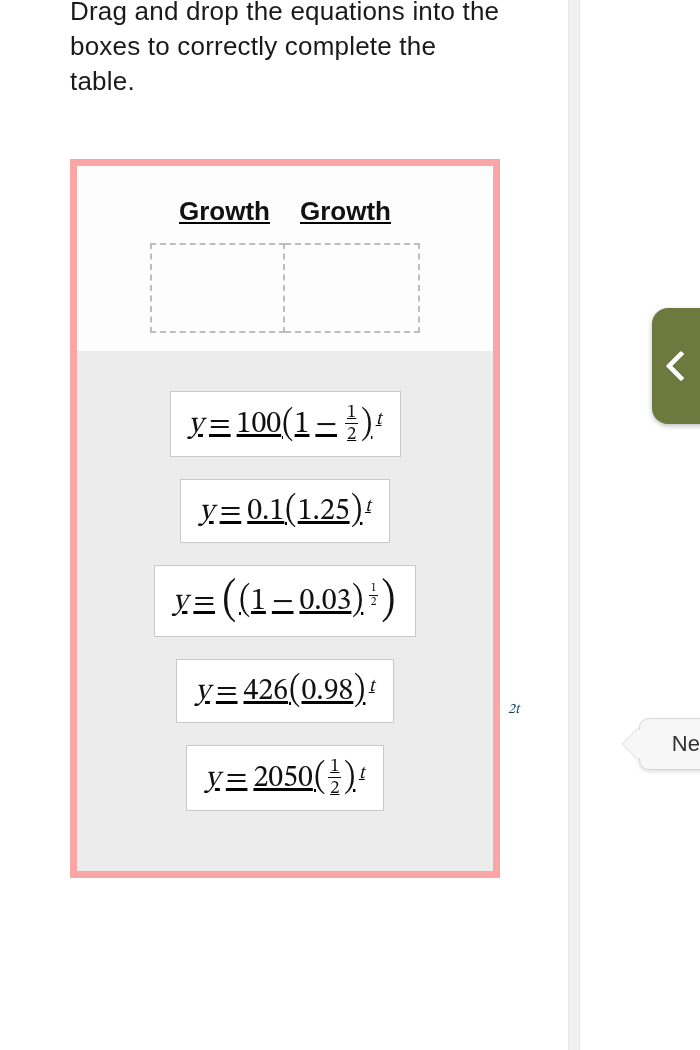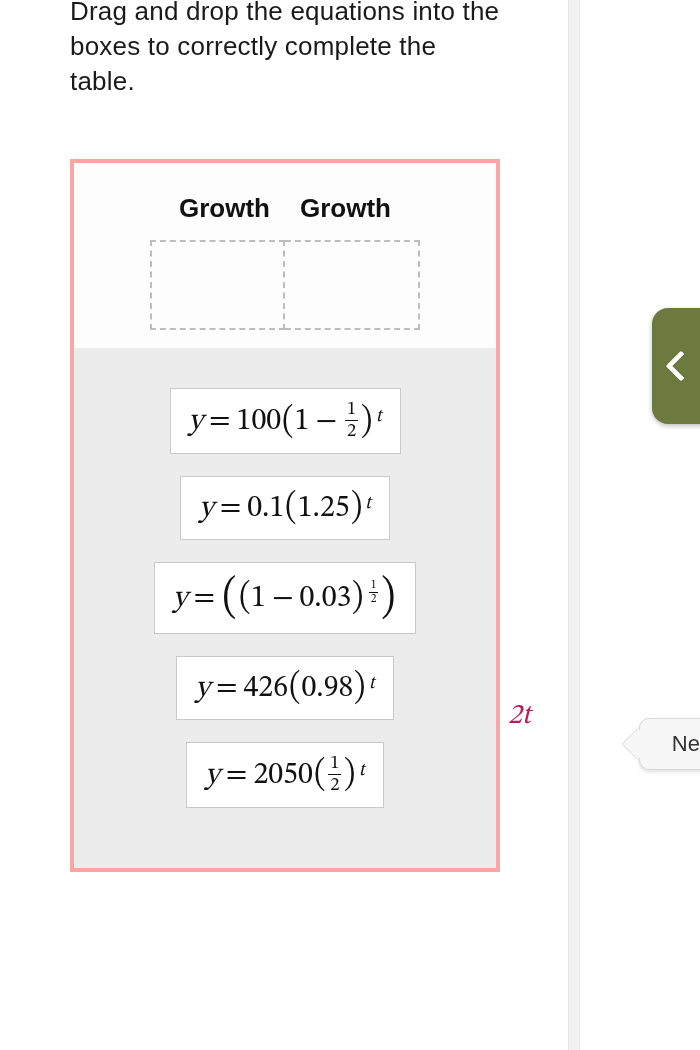--- a/index.html
+++ b/index.html
@@ -17,22 +17,23 @@
   }
   .instructions {
     font-size: 26px;
     line-height: 1.35;
     color: #1a1a1a;
     letter-spacing: 0.2px;
     margin-top: -6px;
   }
   .table-card {
     margin-top: 60px;
-    border: 4px solid #fca5a5;
+    border: 7px solid #fca5a5;
     background: #fdfdfd;
+    text-decoration: underline;
   }
   .table-head {
     padding: 30px 20px 18px 20px;
     text-align: center;
   }
   .head-row {
     display: flex;
     justify-content: center;
     gap: 30px;
     font-weight: 700;
@@ -95,24 +96,24 @@
     top: -0.25em;
     margin-left: 2px;
   }
   .paren-l, .paren-r {
     font-size: 1.25em;
     display: inline-block;
     transform: scaleX(0.85);
   }
   .big .paren-l, .big .paren-r { font-size: 1.55em; }
   .overflow-sup {
-    font-size: 28px;
+    font-size: 14px;
     font-style: italic;
     font-family: "STIX Two Math", "Cambria Math", "Times New Roman", serif;
-    color: #be185d;
+    color: #0c4a6e;
     position: absolute;
     left: 508px;
     top: 702px;
     line-height: 1;
   }
   .right-rail {
     position: absolute;
     top: 0;
     left: 568px;
     width: 12px;

